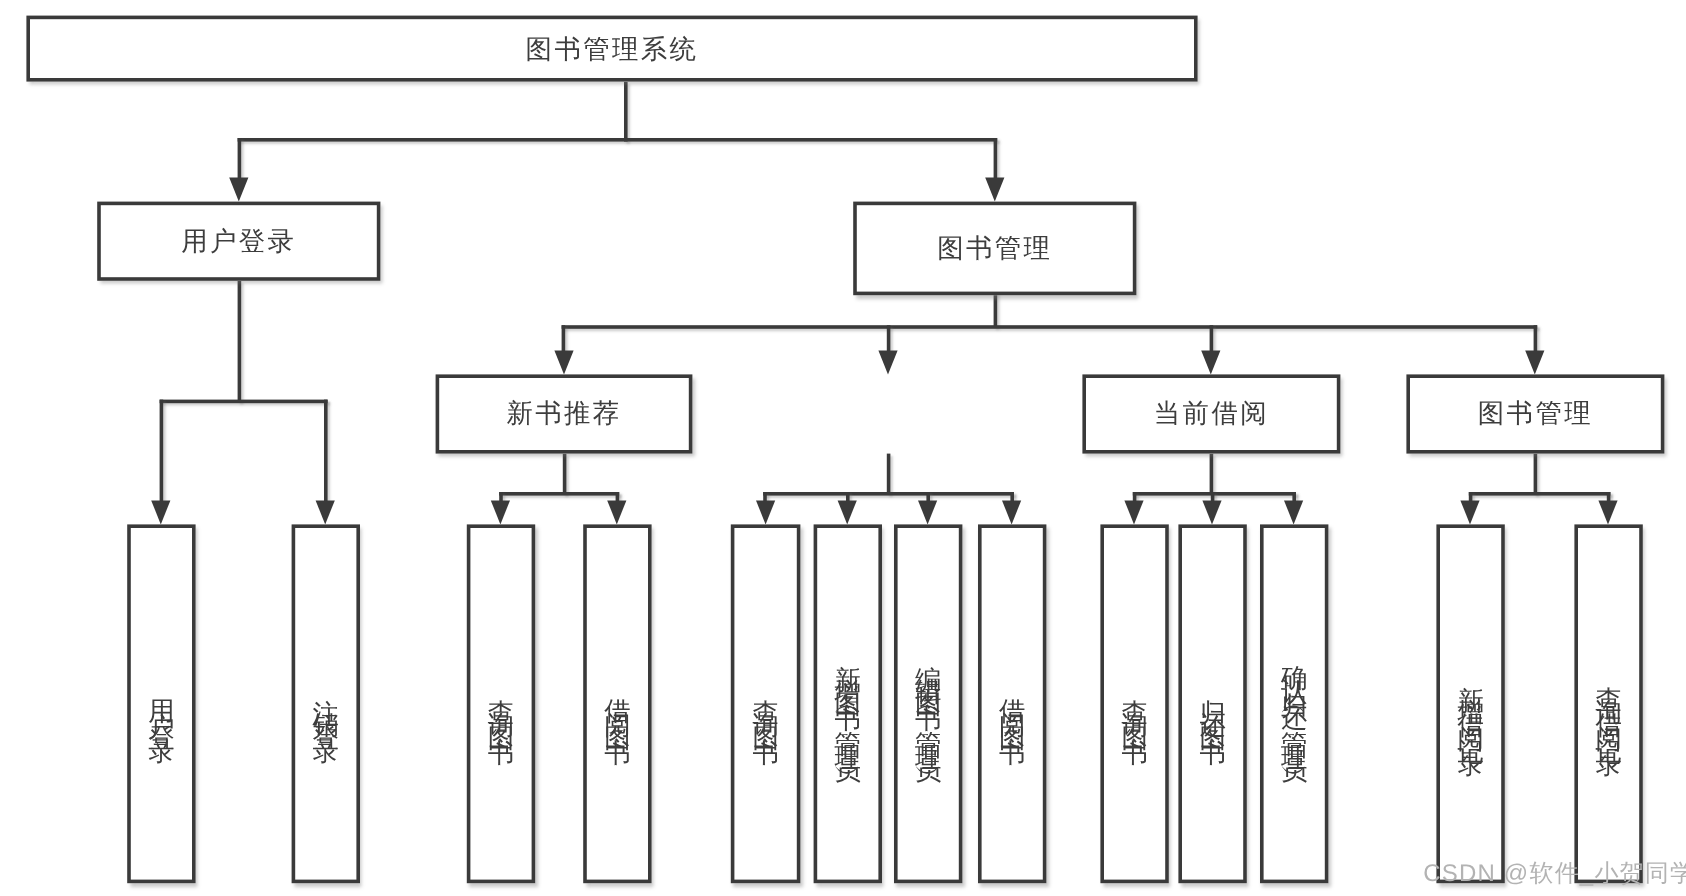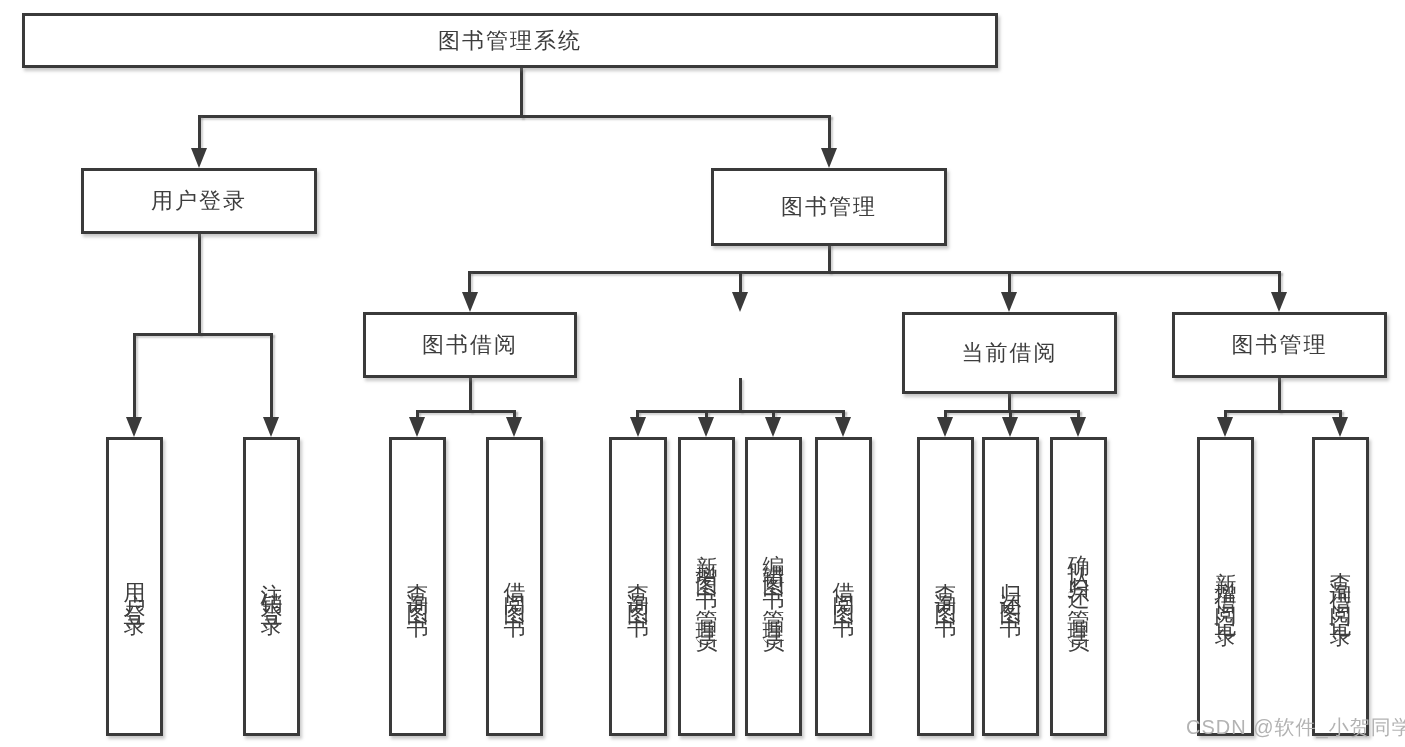--- a/index.html
+++ b/index.html
@@ -49,22 +49,22 @@
 </head>
 <body>
 
 <div class="canvas">
 
   <div class="node" style="left:22px;top:13px;width:976px;height:55px">图书管理系统</div>
 
   <div class="node" style="left:81px;top:168px;width:236px;height:66px">用户登录</div>
   <div class="node" style="left:711px;top:168px;width:236px;height:78px">图书管理</div>
 
-  <div class="node" style="left:363px;top:312px;width:214px;height:66px">图书借阅</div>
-  <div class="node" style="left:902px;top:312px;width:215px;height:82px">当前借阅</div>
+  <div class="node" style="left:363px;top:312px;width:214px;height:66px">新书推荐</div>
+  <div class="node" style="left:902px;top:312px;width:215px;height:66px">当前借阅</div>
   <div class="node" style="left:1172px;top:312px;width:215px;height:66px">图书管理</div>
 
   <div class="node leaf" style="left:106px;top:437px;width:57px;height:299px">
     <span class="vtext">用户登录</span>
   </div>
   <div class="node leaf" style="left:243px;top:437px;width:57px;height:299px">
     <span class="vtext">注销登录</span>
   </div>
 
   <div class="node leaf" style="left:389px;top:437px;width:57px;height:299px">

